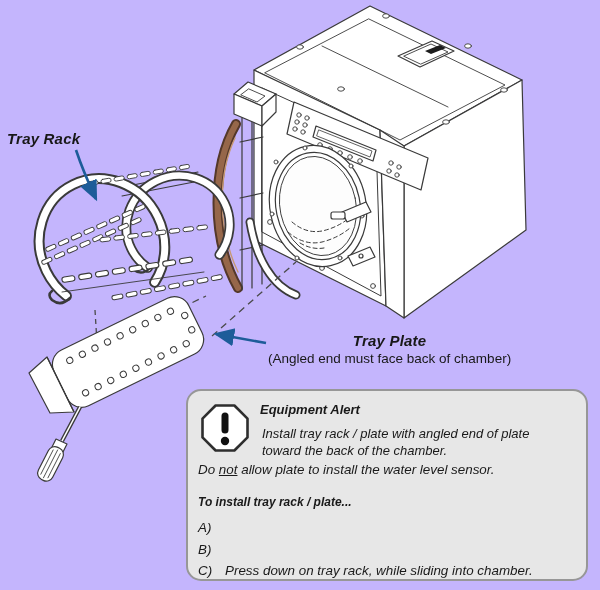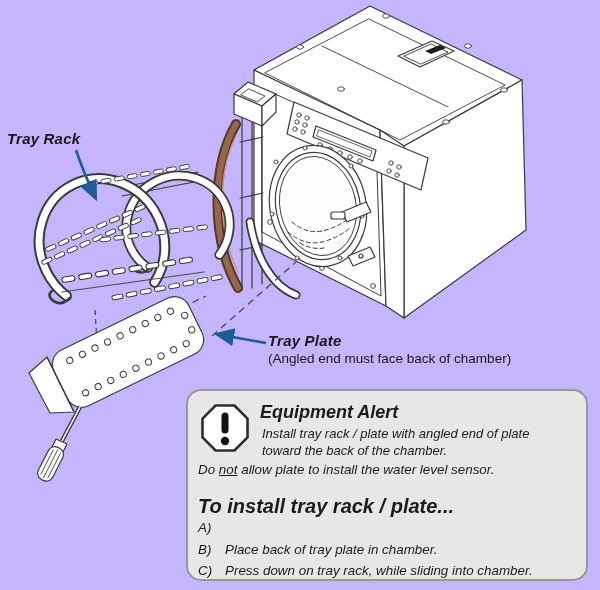--- a/index.html
+++ b/index.html
@@ -8,43 +8,43 @@
     font-family:"Liberation Sans",sans-serif;color:#1a1a1a;
   }
   #scene{position:absolute;left:0;top:0;}
   .callout-title{
     position:absolute;font-size:15px;font-weight:bold;font-style:italic;
     letter-spacing:.2px;white-space:nowrap;color:#181818;
   }
   .callout-note{
     font-size:13.5px;font-weight:normal;white-space:nowrap;color:#181818;
   }
-  #tray-plate-callout{position:absolute;left:268px;top:332px;}
+  #tray-plate-callout{position:absolute;left:268px;top:332px;text-align:center;}
   #tray-plate-callout .callout-note{margin-top:2px;}
   #alert-box{
     position:absolute;left:186px;top:389px;width:402px;height:192px;
     background:#e7e7e7;border:2.5px solid #979797;border-radius:15px;
     box-sizing:border-box;
   }
   #alert-icon{position:absolute;left:13px;top:13px;width:48px;height:48px;}
   #alert-title{
-    position:absolute;left:72px;top:11px;font-size:18px;font-weight:bold;font-style:italic;
+    position:absolute;left:72px;top:11px;font-size:13px;font-weight:bold;font-style:italic;
     white-space:nowrap;
   }
   #alert-body{
     position:absolute;left:74px;top:35px;width:300px;
     font-size:13px;font-style:italic;line-height:1.28;
   }
   #alert-caution{
     position:absolute;left:10px;top:71px;width:385px;
     font-size:13.4px;font-style:italic;white-space:nowrap;
   }
   #alert-caution .u{text-decoration:underline;}
   #alert-steps-heading{
-    position:absolute;left:10px;top:104px;font-size:20px;font-weight:bold;font-style:italic;
+    position:absolute;left:10px;top:104px;font-size:12px;font-weight:bold;font-style:italic;
     white-space:nowrap;
   }
   #alert-steps{position:absolute;left:10px;top:129px;font-size:13.4px;font-style:italic;}
   .step-row{display:flex;margin-bottom:6.5px;white-space:nowrap;}
   .step-letter{width:27px;flex:0 0 27px;}
 </style>
 </head>
 <body>
 
 <div id="page">
@@ -279,21 +279,20 @@
     <div id="alert-caution">
       <span>Do </span><span class="u">not</span><span> allow plate to install the water level sensor.</span>
     </div>
     <div id="alert-steps-heading">To install tray rack / plate...</div>
     <div id="alert-steps">
       <div class="step-row">
         <span class="step-letter">A)</span>
       </div>
       <div class="step-row">
         <span class="step-letter">B)</span>
-        <span>Place back of tray plate in chamber.</span>
       </div>
       <div class="step-row">
         <span class="step-letter">C)</span>
         <span>Press down on tray rack, while sliding into chamber.</span>
       </div>
     </div>
   </div>
 
 </div>
 

